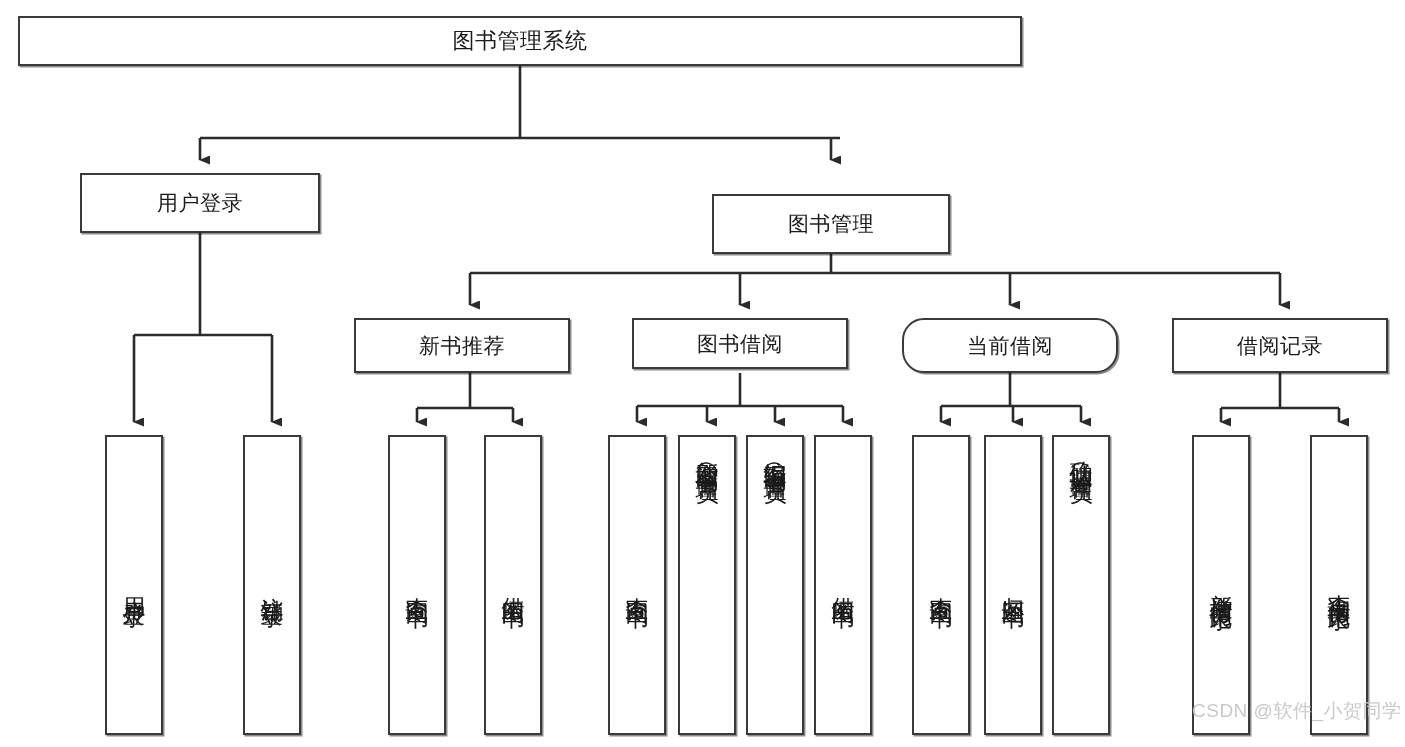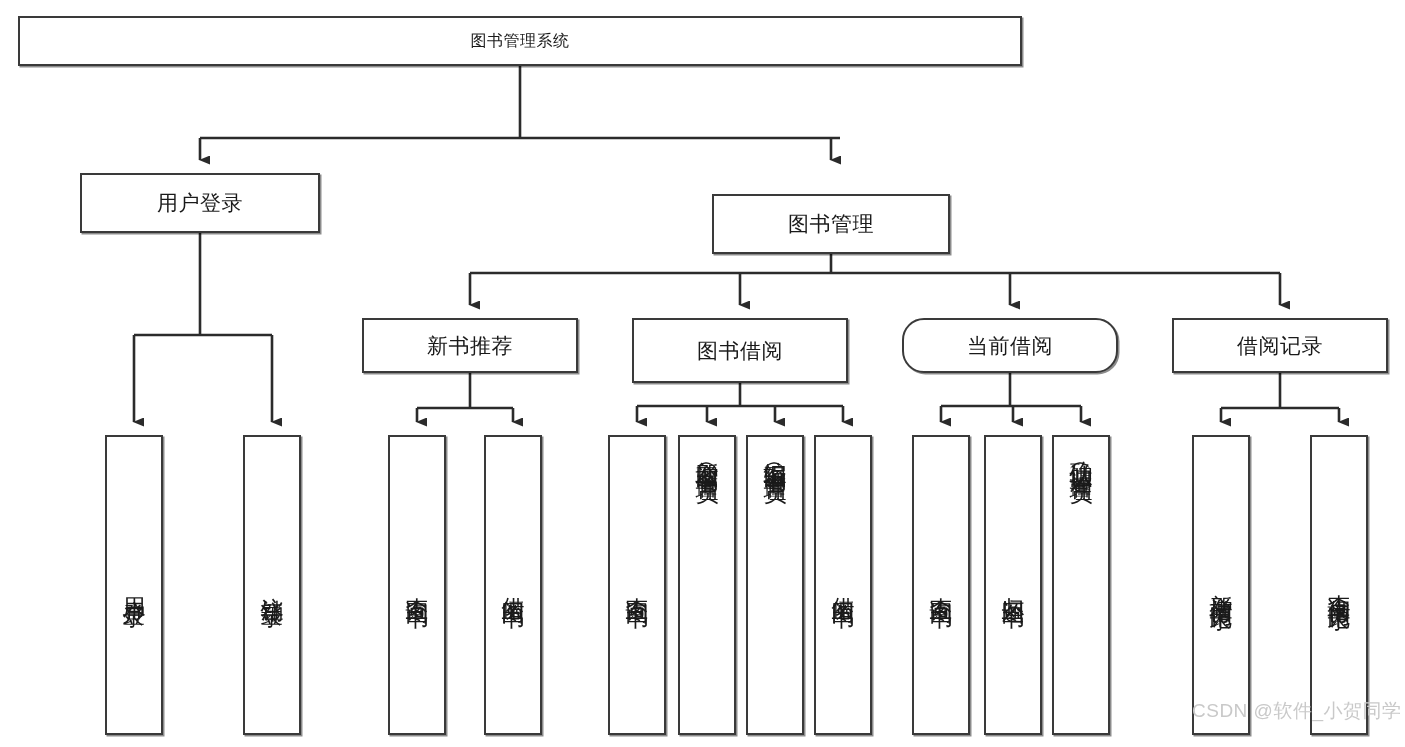--- a/index.html
+++ b/index.html
@@ -37,21 +37,21 @@
     color: #1a1a1a;
     line-height: 1.12;
     letter-spacing: 0.5px;
     white-space: nowrap;
   }
   
   .node.h .node-label {
     font-size: 21px;
     text-align: center;
   }
-  .node.h-root .node-label { font-size: 16px; }
+  .node.h-root .node-label { font-size: 22px; }
   
   .node.v {
     align-items: flex-start;
     justify-content: center;
     padding-top: 6px;
   }
   .node.v .node-label {
     writing-mode: vertical-rl;
     text-orientation: upright;
     font-size: 23px;
@@ -131,24 +131,24 @@
     <span class="node-label">图书管理系统</span>
   </div>
 
   <div class="node h" style="left:80px; top:173px; width:240px; height:60px;">
     <span class="node-label">用户登录</span>
   </div>
   <div class="node h" style="left:712px; top:173px; width:238px; height:60px;margin-top:21px;">
     <span class="node-label">图书管理</span>
   </div>
 
-  <div class="node h" style="left:362px; top:318px; width:216px; height:55px;justify-content:center;">
+  <div class="node h" style="left:354px; top:318px; width:216px; height:55px;justify-content:center;">
     <span class="node-label">新书推荐</span>
   </div>
-  <div class="node h" style="left:632px; top:318px; width:216px; height:65px;">
+  <div class="node h" style="left:632px; top:318px; width:216px; height:51px;">
     <span class="node-label">图书借阅</span>
   </div>
   <div class="node h" style="left:902px; top:318px; width:216px; height:55px;border-radius:22px;">
     <span class="node-label">当前借阅</span>
   </div>
   <div class="node h" style="left:1172px; top:318px; width:216px; height:55px;">
     <span class="node-label">借阅记录</span>
   </div>
 
   <div class="node v center-text" style="left:105px; top:435px; width:58px; height:300px;">

